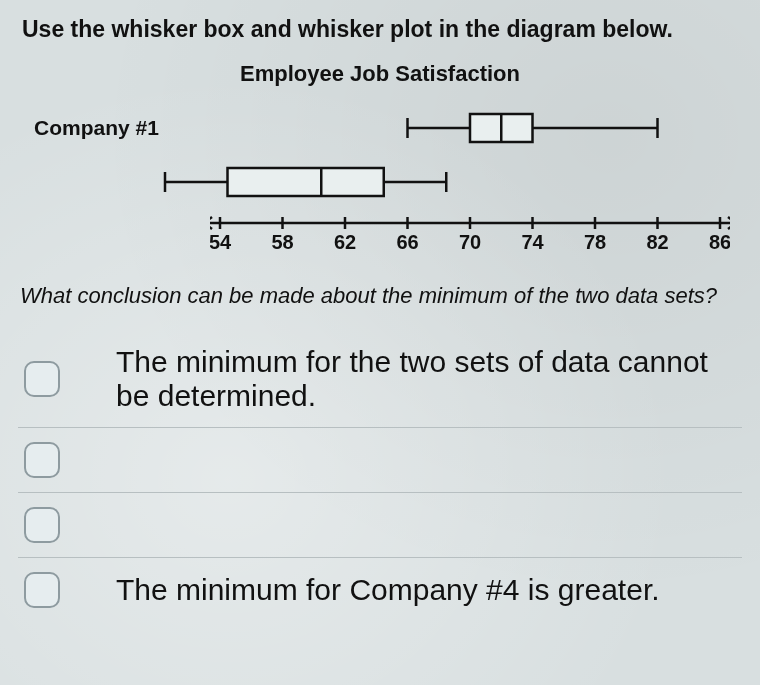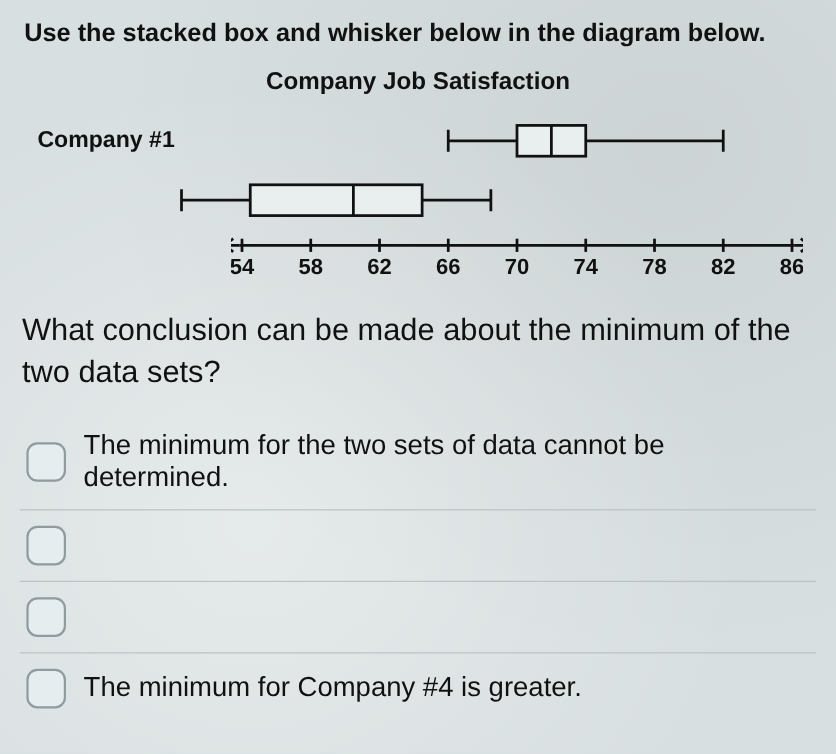--- a/index.html
+++ b/index.html
@@ -44,49 +44,51 @@
     padding-left: 4px;
   }
   .plot-svg-wrap { flex: 1; }
   svg { display: block; }
   .axis-row {
     display: flex;
     align-items: flex-start;
   }
   .axis-spacer { width: 180px; }
   .question {
-    font-size: 28px;
+    font-size: 22px;
     margin: 22px 6px 20px 2px;
     line-height: 1.35;
+    font-style: italic;
   }
   .option {
     display: flex;
     align-items: center;
     border-bottom: 1px solid #b7bfc1;
     padding: 14px 6px;
     gap: 16px;
   }
   .checkbox {
     width: 36px;
     height: 36px;
     border: 2px solid #8e9ba0;
     border-radius: 10px;
     background: #e6edef;
     flex-shrink: 0;
   }
   .option-text {
-    font-size: 25px;
+    font-size: 30px;
+    margin-left: 40px;
   }
 </style>
 </head>
 <body>
 
-<div class="prompt">Use the stacked box and whisker below in the diagram below.</div>
+<div class="prompt">Use the whisker box and whisker plot in the diagram below.</div>
 
-<div class="chart-title">Company Job Satisfaction</div>
+<div class="chart-title">Employee Job Satisfaction</div>
 
 <div class="plot-area">
   <div class="row">
     <div class="row-label">Company #1</div>
     <div class="plot-svg-wrap" id="svg-row-0">
         <svg width="520" height="44">
       <g stroke="#111" stroke-width="2.5" fill="none">
         <line x1="197.5" y1="22" x2="260" y2="22"></line>
         <line x1="322.5" y1="22" x2="447.5" y2="22"></line>
         <line x1="197.5" y1="12" x2="197.5" y2="32"></line>

